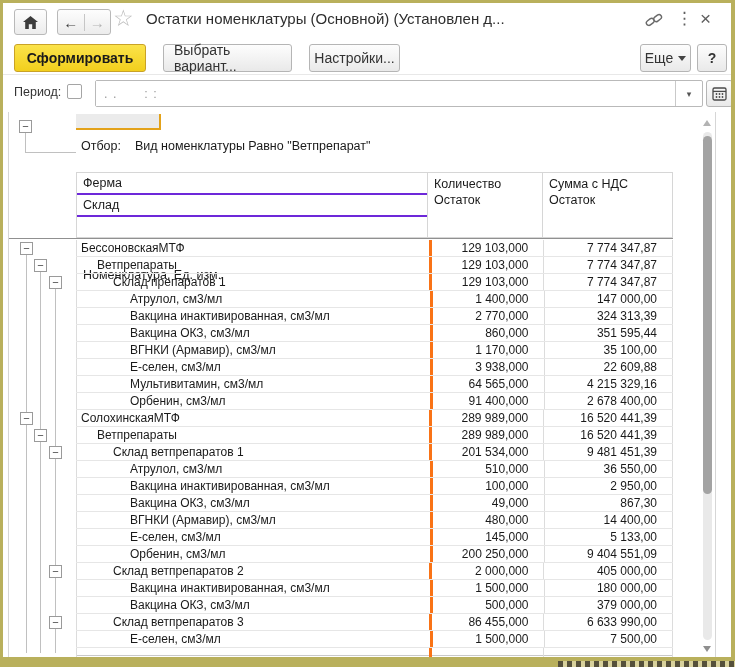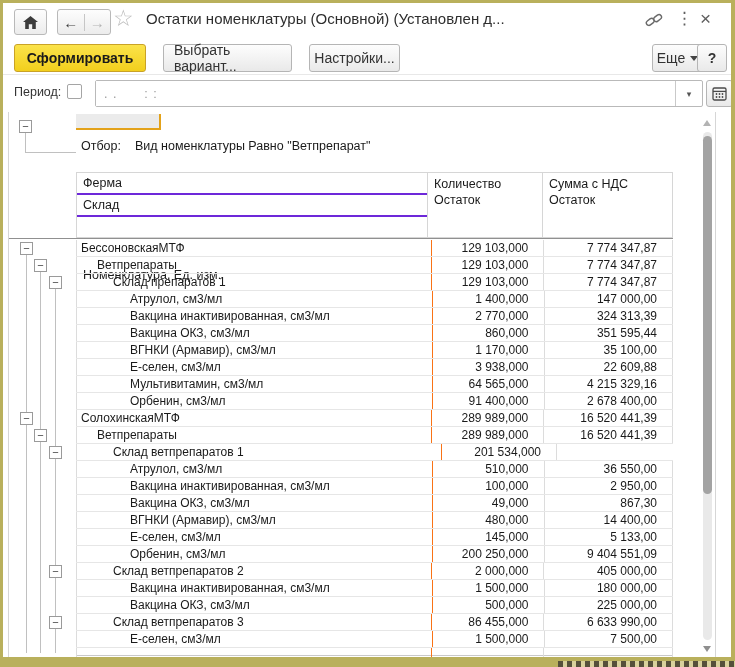--- a/index.html
+++ b/index.html
@@ -21,21 +21,21 @@
   #close-ico{position:absolute;left:700px;top:8px;font-size:19px;color:#5f5f5f;cursor:pointer;}
   
   #toolbar{position:absolute;left:3px;top:42px;width:729px;height:33px;border-bottom:1px solid #e8e8e8;}
   .btn{position:absolute;top:2px;height:28px;border:1px solid #b5b5b5;border-radius:3px;
        background:linear-gradient(#fdfdfd,#e9e9e9);font-size:14px;color:#333;
        display:flex;align-items:center;justify-content:center;cursor:pointer;padding:0 10px;}
   #btn-generate{left:11px;width:132px;background:linear-gradient(#fbe34a,var(--accent,#f2cf1d));
        border-color:var(--accent_border,#c9a227);font-weight:bold;color:#1a1a1a;}
   #btn-variant{left:160px;width:129px;}
   #btn-settings{left:306px;width:91px;}
-  #btn-more{left:637px;width:51px;gap:5px;margin-left:12px;}
+  #btn-more{left:637px;width:51px;gap:5px;}
   #btn-help{left:694px;width:30px;font-weight:bold;}
   .caret{width:0;height:0;border-left:4px solid transparent;border-right:4px solid transparent;border-top:5px solid #444;}
   
   #period-row{position:absolute;left:3px;top:76px;width:729px;height:34px;}
   #period-label{position:absolute;left:11px;top:9px;font-size:12.5px;color:#333;}
   #period-check{position:absolute;left:64px;top:8px;width:15px;height:15px;border:1px solid #a5a5a5;border-radius:2px;background:#fff;cursor:pointer;}
   #period-field{position:absolute;left:92px;top:4px;width:608px;height:27px;border:1px solid #b9b9b9;border-radius:2px;background:#fff;}
   #period-input{position:absolute;left:0;top:0;width:578px;height:25px;border:none;outline:none;padding:0 8px;font-size:12.5px;color:#333;}
   #period-input::placeholder{color:#9a9a9a;letter-spacing:1px;}
   #period-dd{position:absolute;right:0;top:0;width:27px;height:25px;border-left:1px solid #c9c9c9;display:flex;align-items:center;justify-content:center;cursor:pointer;font-size:9px;color:#555;}
@@ -57,21 +57,21 @@
   .hc-name{left:0;width:350px;height:22px;border-bottom:2px solid #6d28d9;padding-top:3px;}
   .hc-name.last{border-bottom:none;margin-top:48px;}
   .hc-col{top:0;height:64px;border-left:1px solid #d6d6d6;line-height:16px;}
   #hq{left:350px;width:115px;}
   #hs{left:465px;width:132px;}
   #head-sep{position:absolute;left:0;top:126px;width:664px;height:1px;background:#909090;}
   
   #rows{position:absolute;left:67px;top:128px;width:597px;}
   .trow{display:flex;height:17px;border-bottom:1px solid #e6e6e6;font-size:12px;color:#1a1a1a;}
   .trow .c{height:16px;padding-top:1px;white-space:nowrap;overflow:hidden;}
-  .trow .name{width:366px;border-left:1px solid #dcdcdc;border-right:1px solid #f97316;}
+  .trow .name{width:366px;border-left:1px solid #dcdcdc;border-right:3px solid #f97316;}
   .trow .num{text-align:right;padding-right:15px;}
   .trow .qty{width:115px;border-right:1px solid #dcdcdc;}
   .trow .sum{width:132px;border-right:1px solid #dcdcdc;}
   .lvl1 .name{padding-left:4px;}
   .lvl2 .name{padding-left:20px;}
   .lvl3 .name{padding-left:36px;}
   .lvl4 .name{padding-left:53px;}
   .trow.tail{height:8px;border-bottom:1px solid #c9c9c9;}
   
   #vscroll{position:absolute;left:692px;top:4px;width:13px;height:538px;}
@@ -244,20 +244,21 @@
           <div class="c num sum">16 520 441,39</div>
         </div>
         <div class="trow lvl2">
           <div class="c name">Ветпрепараты</div>
           <div class="c num qty">289 989,000</div>
           <div class="c num sum">16 520 441,39</div>
         </div>
         <div class="trow lvl3">
           <div class="c name">Склад ветпрепаратов 1</div>
           <div class="c num qty">201 534,000</div>
+          <div class="c num sum">9 481 451,39</div>
         </div>
         <div class="trow lvl4">
           <div class="c name">Атрулол, см3/мл</div>
           <div class="c num qty">510,000</div>
           <div class="c num sum">36 550,00</div>
         </div>
         <div class="trow lvl4">
           <div class="c name">Вакцина инактивированная, см3/мл</div>
           <div class="c num qty">100,000</div>
           <div class="c num sum">2 950,00</div>
@@ -288,21 +289,21 @@
           <div class="c num sum">405 000,00</div>
         </div>
         <div class="trow lvl4">
           <div class="c name">Вакцина инактивированная, см3/мл</div>
           <div class="c num qty">1 500,000</div>
           <div class="c num sum">180 000,00</div>
         </div>
         <div class="trow lvl4">
           <div class="c name">Вакцина ОКЗ, см3/мл</div>
           <div class="c num qty">500,000</div>
-          <div class="c num sum">225 000,00</div>
+          <div class="c num sum">379 000,00</div>
         </div>
         <div class="trow lvl3">
           <div class="c name">Склад ветпрепаратов 3</div>
           <div class="c num qty">86 455,000</div>
           <div class="c num sum">6 633 990,00</div>
         </div>
         <div class="trow lvl4">
           <div class="c name">Е-селен, см3/мл</div>
           <div class="c num qty">1 500,000</div>
           <div class="c num sum">7 500,00</div>

